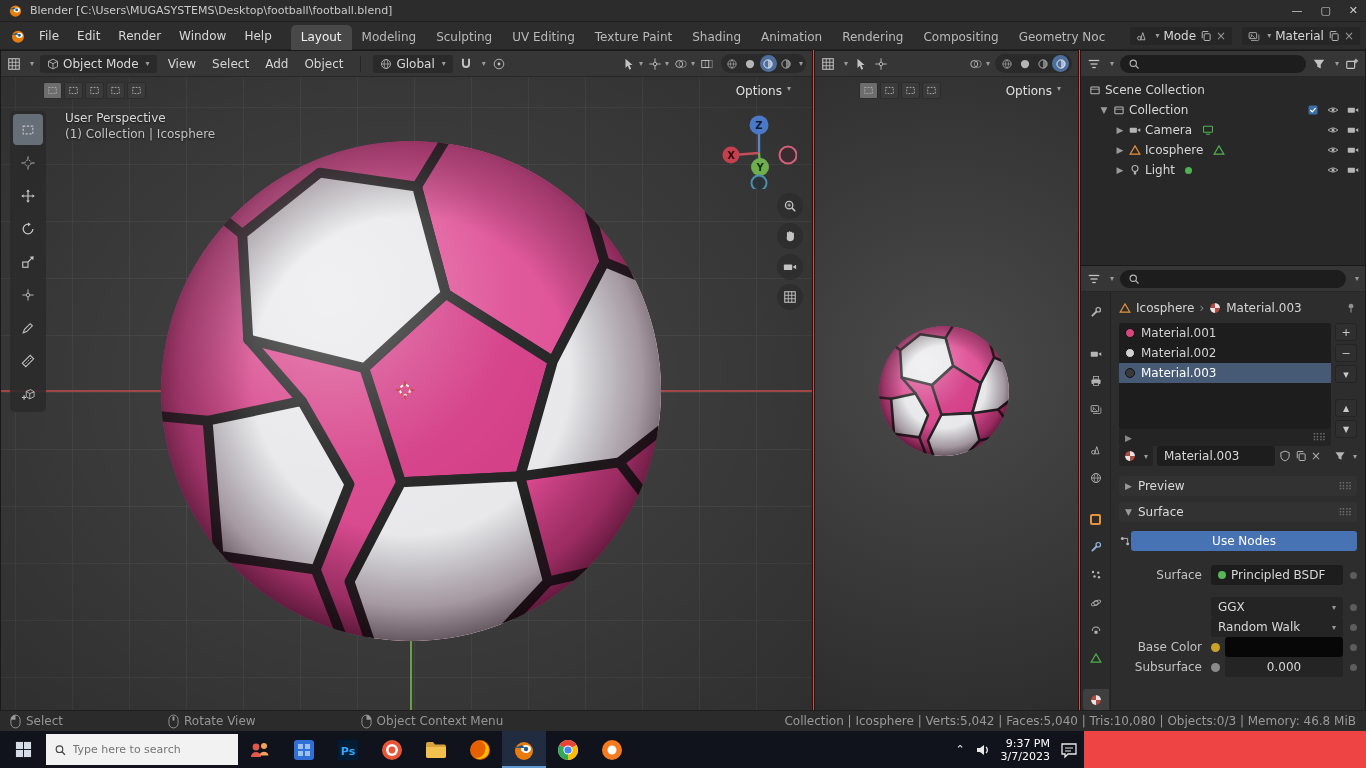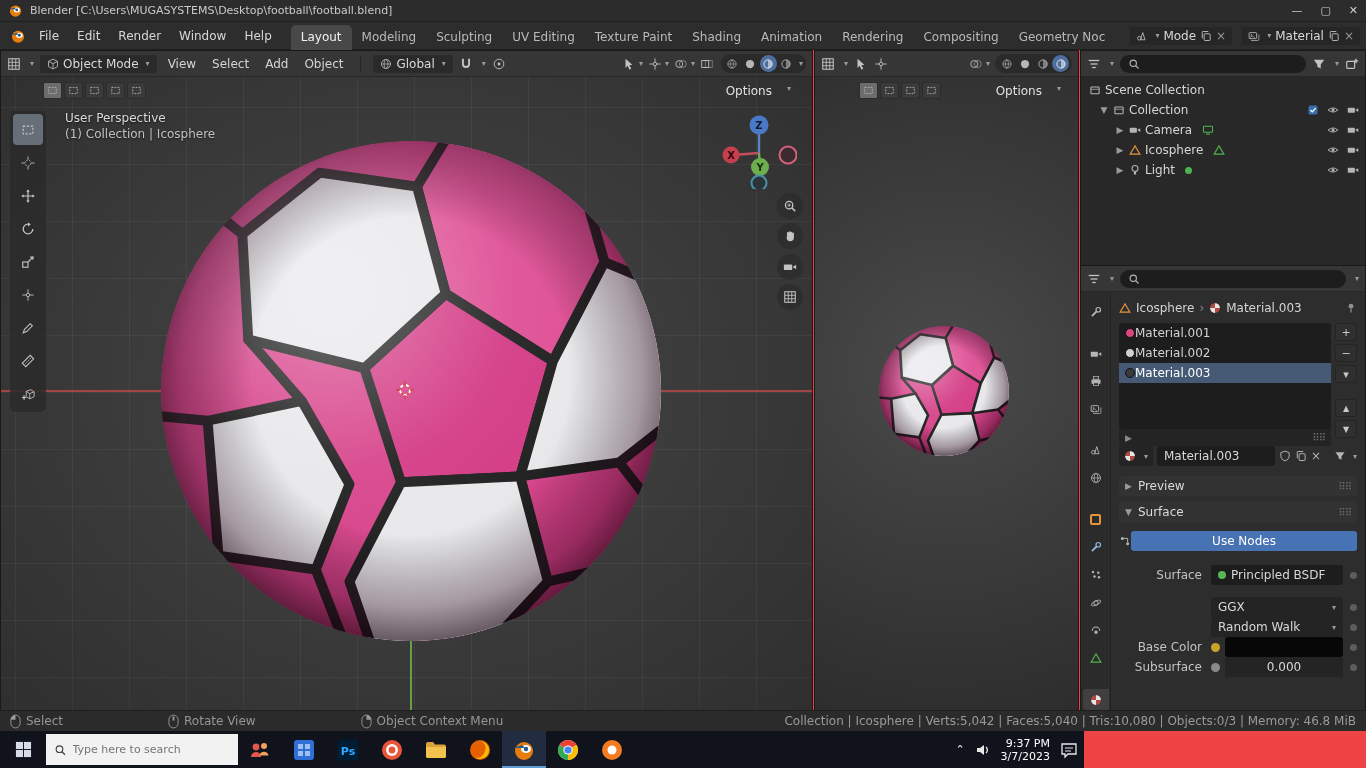--- a/index.html
+++ b/index.html
@@ -50,21 +50,21 @@
   .hdr-menu{padding:3px 5px;color:#d5d5d5;white-space:nowrap}
   .shade-cluster{display:flex;align-items:center;gap:1px;background:#2a2a2a;border-radius:10px;padding:1px 3px}
   .shade{width:17px;height:17px;border-radius:9px;display:flex;align-items:center;justify-content:center}
   .shade.active{background:#4e6f9e}
 
   
   .tool-strip{position:absolute;left:42px;top:5px;display:flex;gap:2px;z-index:6}
   .ts-btn{width:19px;height:17px;background:#3a3a3a;border:1px solid #2c2c2c;border-radius:2px;
     display:flex;align-items:center;justify-content:center}
   .ts-btn.active{background:#6d6d6d}
-  .options-btn{position:absolute;top:5px;display:flex;align-items:flex-start;gap:12px;z-index:6;
+  .options-btn{position:absolute;top:5px;display:flex;align-items:flex-start;gap:2px;z-index:6;
     padding:2px 7px;border-radius:3px;color:#e0e0e0}
 
   
   .toolcol{position:absolute;left:9px;top:34px;width:36px;display:flex;flex-direction:column;gap:2px;
     background:rgba(42,42,42,0.85);border-radius:5px;padding:3px;z-index:6}
   .tool-btn{height:31px;border-radius:4px;display:flex;align-items:center;justify-content:center;color:#cfcfcf}
   .tool-btn.active{background:#666e78}
 
   .vp-label{position:absolute;left:64px;top:34px;z-index:6;color:#d9d9d9;text-shadow:0 1px 2px rgba(0,0,0,0.6)}
   .vp-label .sub{color:#c2c2c2;margin-top:2px}
@@ -90,21 +90,21 @@
   
   .rail{width:30px;background:#2b2b2b;border-right:1px solid #222;display:flex;flex-direction:column;
     align-items:center;padding-top:10px;gap:7px;flex:none}
   .rail-btn{width:26px;height:22px;display:flex;align-items:center;justify-content:center;border-radius:3px 0 0 3px}
   .rail-btn.active{background:#3f3f3f}
   .rail-gap{height:7px}
   .pcontent{flex:1;padding:5px 8px 0 8px;overflow:hidden}
   .crumb{display:flex;align-items:center;gap:5px;height:22px;color:#d5d5d5}
   .slots-area{display:flex;gap:4px;margin-top:4px}
   .slots-list{flex:1;background:#1d1d1d;border-radius:3px;height:106px;overflow:hidden}
-  .slot-row{display:flex;align-items:center;height:20px;padding:0 6px;color:#d2d2d2}
+  .slot-row{display:flex;align-items:center;gap:6px;height:20px;padding:0 6px;color:#d2d2d2}
   .slot-row.selected{background:#475a75;color:#fff}
   .slot-dot{width:10px;height:10px;border-radius:50%;border:1px solid #111}
   .slots-foot{display:flex;align-items:center;height:17px;background:#242424;border-radius:0 0 3px 3px;
     padding:0 6px;color:#8a8a8a;margin-top:-17px;position:relative;top:17px}
   .side-col{width:22px;display:flex;flex-direction:column;gap:3px}
   .side-btn{height:18px;background:#2f2f2f;border:1px solid #242424;border-radius:3px;color:#c9c9c9;
     display:flex;align-items:center;justify-content:center;font-size:11px}
   .wdg{display:flex;align-items:center;background:#242424;border-radius:3px;height:20px;padding:0 7px;gap:5px}
   .field{background:#1d1d1d}
   .sect-hdr{display:flex;align-items:center;gap:6px;height:20px;background:#323232;border-radius:3px;

